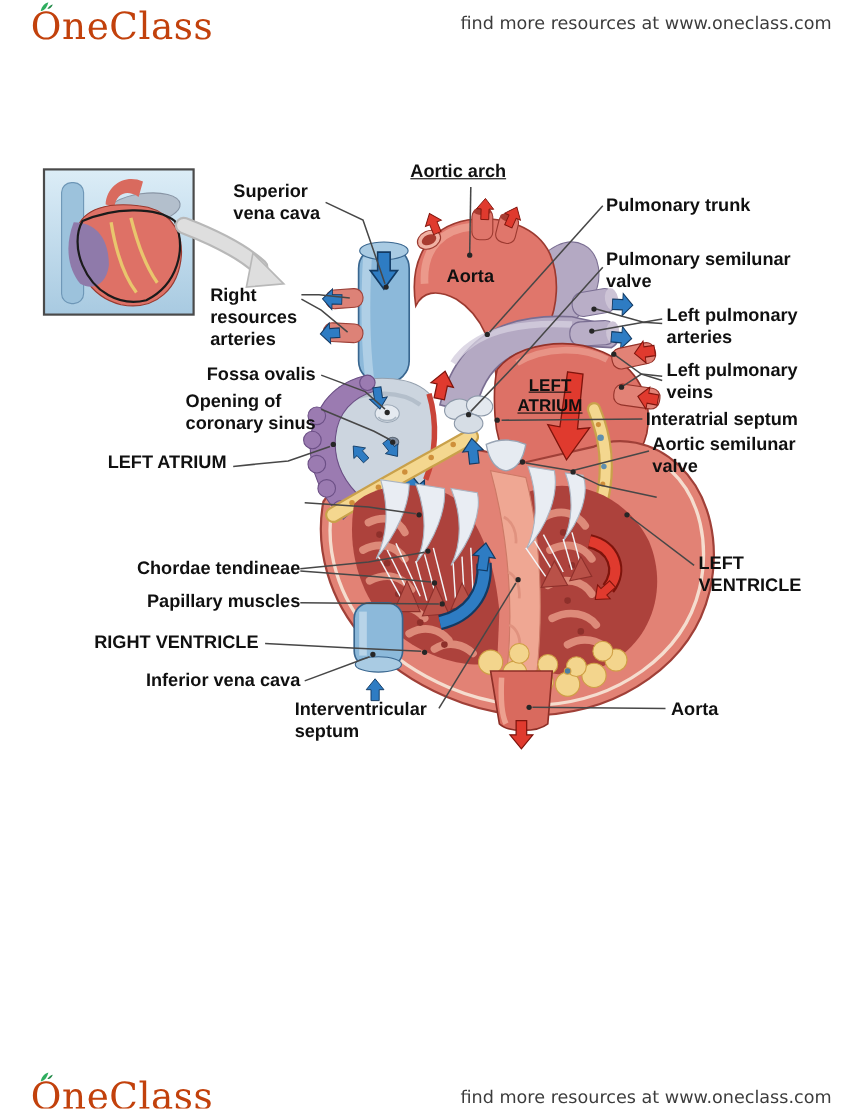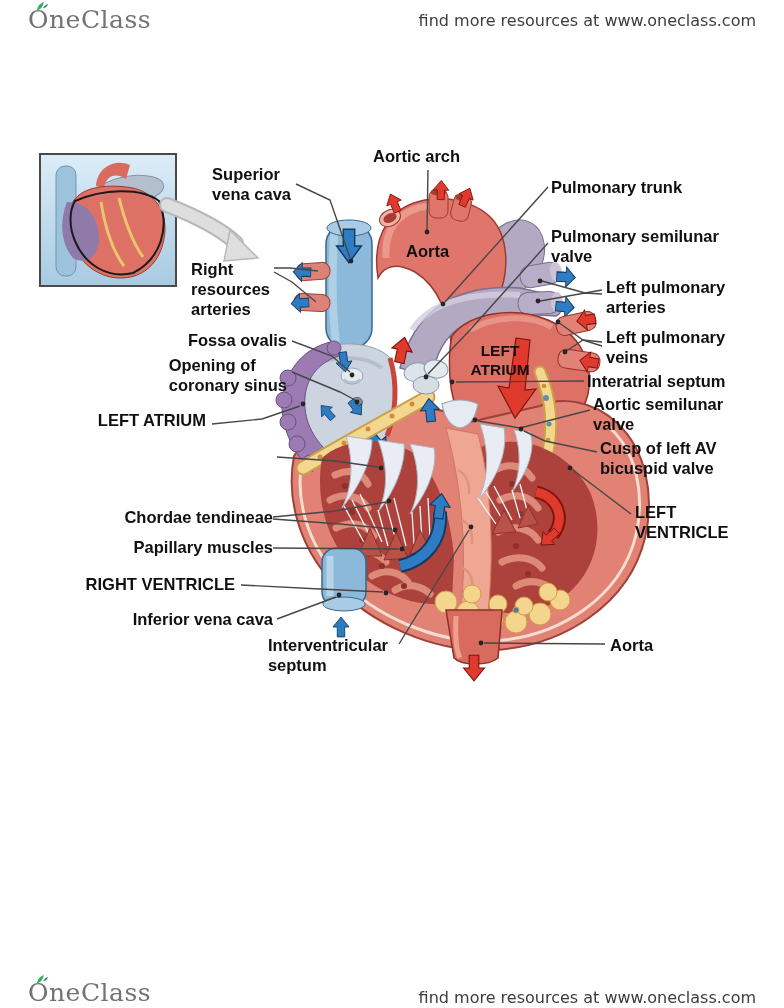--- a/index.html
+++ b/index.html
@@ -3,30 +3,30 @@
 <meta charset="utf-8">
 <style>
   html,body{margin:0;padding:0;background:#ffffff;}
   .page{position:relative;width:784px;height:1008px;background:#fff;overflow:hidden;
         font-family:"Liberation Sans",sans-serif;}
   
   .bar{position:absolute;left:28px;right:28px;display:flex;justify-content:space-between;align-items:flex-start;}
   .bar.top{top:7px;}
   .bar.bottom{top:980px;}
   .brand{position:relative;font-family:"DejaVu Serif","Liberation Serif",serif;
-         font-size:25px;letter-spacing:.5px;color:#737373;line-height:1;}
+         font-size:34px;letter-spacing:.5px;color:#c2410c;line-height:1;}
   .leaf{position:absolute;left:7px;top:-6px;}
   .tagline{font-family:"DejaVu Sans","Liberation Sans",sans-serif;font-size:16px;color:#3c3c3c;
            padding-top:4px;margin-left:40px;}
   .bar.bottom .tagline{padding-top:8px;}
   
   .lbl{position:absolute;font:700 16.5px/1.21 "Liberation Sans",sans-serif;color:#101010;
        white-space:pre-line;}
   .tr{}
-  .tc{text-align:center;}
+  .tc{text-align:center;text-decoration:underline;}
   .art{position:absolute;left:0;top:0;}
 </style>
 </head>
 <body>
 
 <div class="page">
 
   <div class="bar top">
     <div class="brand">
       <svg class="leaf" width="14" height="10" viewBox="0 0 14 10">
@@ -360,22 +360,20 @@
 veins</div>
   <div class="lbl tr" style="right:497px;top:331px">Fossa ovalis</div>
   <div class="lbl tr" style="right:497px;top:356px">Opening of
 coronary sinus</div>
   <div class="lbl tc" style="left:455px;top:342px;width:90px;font-size:15.5px">LEFT
 ATRIUM</div>
   <div class="lbl" style="left:587px;top:372px">Interatrial septum</div>
   <div class="lbl tr" style="right:578px;top:411px">LEFT ATRIUM</div>
   <div class="lbl" style="left:593px;top:395px">Aortic semilunar
 valve</div>
-  <div class="lbl" style="left:600px;top:439px">Cusp of left AV
-bicuspid valve</div>
   <div class="lbl tr" style="right:511px;top:508px">Chordae tendineae</div>
   <div class="lbl tr" style="right:511px;top:538px">Papillary muscles</div>
   <div class="lbl" style="left:635px;top:503px">LEFT
 VENTRICLE</div>
   <div class="lbl tr" style="right:549px;top:575px">RIGHT VENTRICLE</div>
   <div class="lbl tr" style="right:511px;top:610px">Inferior vena cava</div>
   <div class="lbl tr" style="right:396px;top:636px">Interventricular
 septum</div>
   <div class="lbl" style="left:610px;top:636px">Aorta</div>
 

